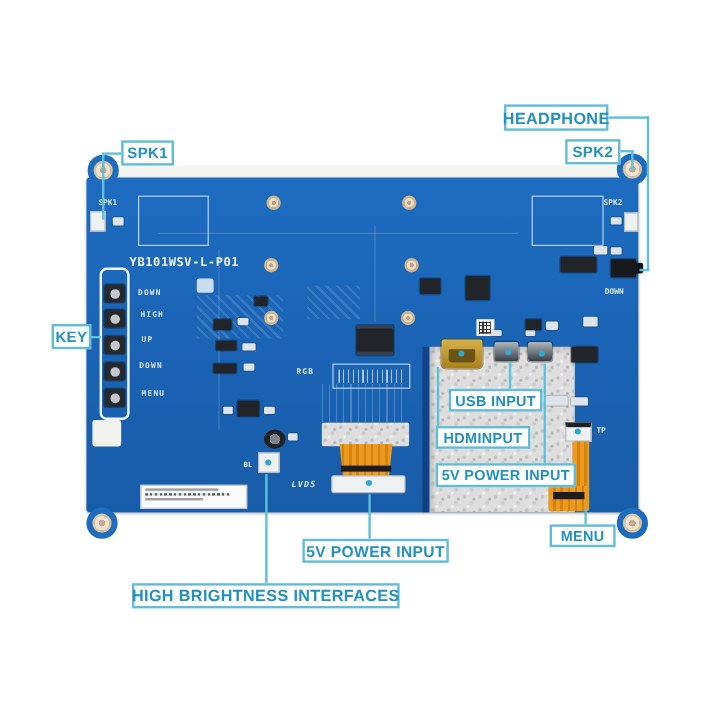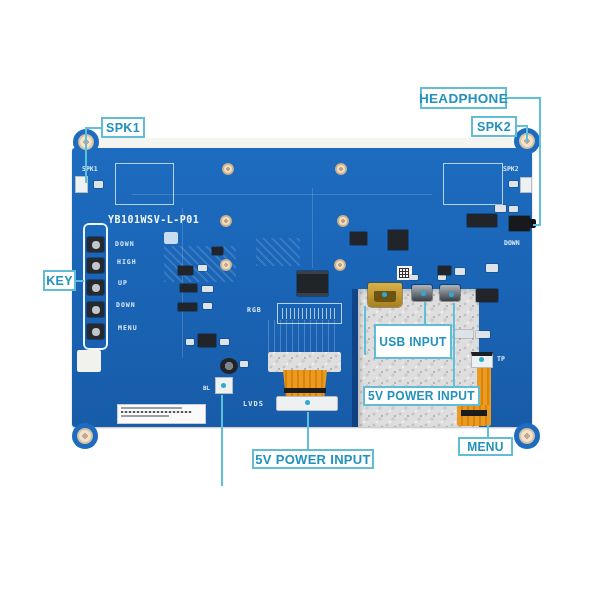--- a/index.html
+++ b/index.html
@@ -139,21 +139,21 @@
     <div class="dot" style="left:149px;top:235px;"></div>
     <div class="silk" style="left:131px;top:236px;font-size:6px;">BL</div>
 
     <div class="abs" style="left:5px;top:202px;width:24px;height:22px;background:#f1f1ee;border-radius:2px;"></div>
     <div class="abs" style="left:45px;top:256px;width:89px;height:20px;background:#fafafa;border:1px solid #c9ccd0;box-sizing:border-box;">
       <div class="stick-line" style="width:70%;"></div>
       <div class="stick-line" style="width:82%;background:repeating-linear-gradient(90deg,#55595e 0 2px,#d9dbde 2px 4px);"></div>
       <div class="stick-line" style="width:55%;"></div>
     </div>
 
-    <div class="silk" style="left:171px;top:252px;font-size:7px;letter-spacing:1px;">LVDS</div>
+    <div class="silk" style="left:171px;top:252px;font-size:7px;letter-spacing:1px;font-style:italic;">LVDS</div>
     <div class="abs grey-tex" style="left:196px;top:204px;width:73px;height:20px;border-radius:2px;"></div>
     <div class="abs orange" style="left:209px;top:222px;width:48px;height:27px;clip-path:polygon(4% 0,96% 0,90% 100%,10% 100%);"></div>
     <div class="abs" style="left:212px;top:240px;width:42px;height:5px;background:#1c1c1c;"></div>
     <div class="conn" style="left:204px;top:248px;width:62px;height:15px;border-radius:2px;"></div>
     <div class="dot" style="left:233px;top:252px;"></div>
 
     <div class="abs grey-tex" style="left:286px;top:141px;width:121px;height:138px;box-shadow:inset 2px 2px 4px rgba(60,60,60,.25);"></div>
 
     <div class="abs" style="left:296px;top:135px;width:34px;height:24px;background:linear-gradient(180deg,#d7b14a,#a8801e);border-radius:2px 2px 4px 4px;box-shadow:0 0 0 1px rgba(90,60,0,.5);"></div>
     <div class="abs" style="left:302px;top:143px;width:22px;height:11px;background:#6b5413;border-radius:1px 1px 3px 3px;"></div>
@@ -198,18 +198,20 @@
   <div class="ln" style="left:364px;top:306px;width:2px;height:49px;"></div>
   <div class="ln" style="left:453px;top:303px;width:2px;height:83px;"></div>
   <div class="ln" style="left:487px;top:424px;width:2px;height:13px;"></div>
   <div class="ln" style="left:307px;top:412px;width:2px;height:37px;"></div>
   <div class="ln" style="left:221px;top:395px;width:2px;height:91px;"></div>
 
   <div class="label" style="left:420px;top:87px;width:87px;height:22px;font-size:13.5px;">HEADPHONE</div>
   <div class="label" style="left:101px;top:117px;width:44px;height:21px;font-size:12.5px;">SPK1</div>
   <div class="label" style="left:471px;top:116px;width:46px;height:21px;font-size:12.5px;">SPK2</div>
   <div class="label" style="left:43px;top:270px;width:33px;height:21px;font-size:12.5px;">KEY</div>
-  <div class="label" style="left:374px;top:324px;width:78px;height:35px;font-size:12px;">USB INPUT</div>
+  <div class="label" style="left:374px;top:324px;width:78px;height:19px;font-size:12px;">USB INPUT</div>
+  <div class="label" style="left:363px;top:355px;width:79px;height:19px;font-size:12px;">HDMINPUT</div>
   <div class="label" style="left:363px;top:386px;width:117px;height:20px;font-size:12px;">5V POWER INPUT</div>
   <div class="label" style="left:458px;top:437px;width:55px;height:19px;font-size:12px;">MENU</div>
   <div class="label" style="left:252px;top:449px;width:122px;height:20px;font-size:13px;">5V POWER INPUT</div>
+  <div class="label" style="left:110px;top:486px;width:223px;height:21px;font-size:13.5px;">HIGH BRIGHTNESS INTERFACES</div>
 
 </div>
 
 </body></html>

